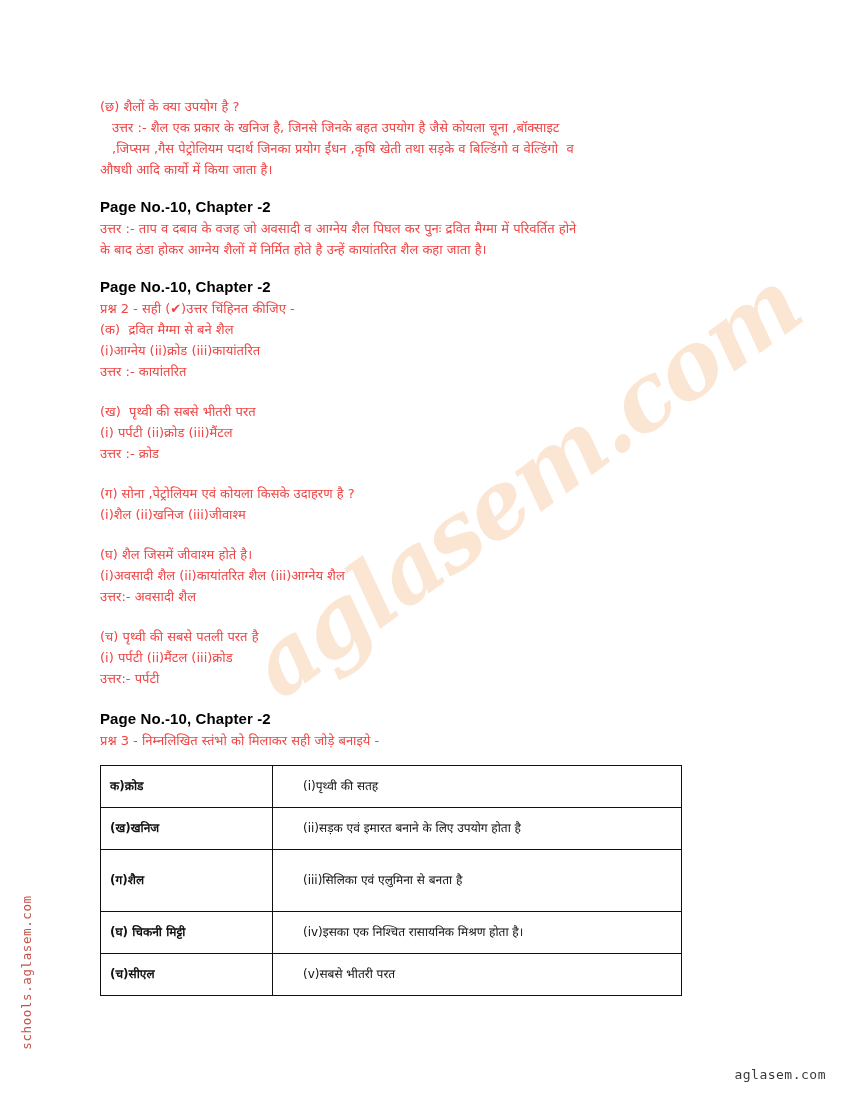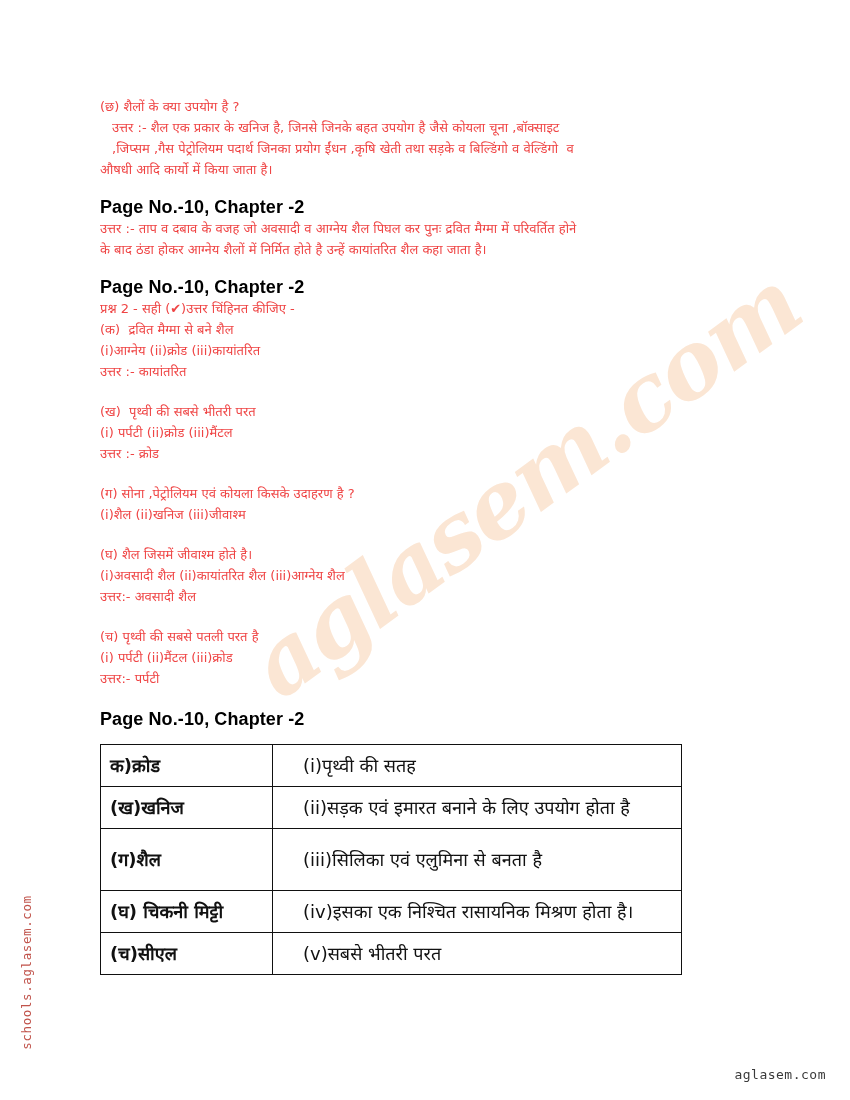--- a/index.html
+++ b/index.html
@@ -88,41 +88,41 @@
     color: #ef4444;
     white-space: pre-wrap;
     font-family: "DejaVu Sans", "Liberation Sans", sans-serif;
   }
   .line.just {
     text-align: justify;
     text-justify: inter-word;
     margin-left: 12px;
   }
   .heading {
-    font-size: 18px;
+    font-size: 15px;
     line-height: 22px;
     font-weight: 700;
     font-family: "Liberation Sans", "DejaVu Sans", sans-serif;
     color: #000000;
     letter-spacing: 0.1px;
   }
   .gap-md { height: 16px; }
   .gap-lg { height: 19px; }
 
   
   #match-table {
     margin-top: 14px;
     border-collapse: collapse;
     width: 522px;
     table-layout: fixed;
   }
   #match-table td {
     border: 1.6px solid #111111;
     padding: 7px 9px 8px 9px;
-    font-size: 18px;
+    font-size: 12px;
     line-height: 19px;
     vertical-align: middle;
     font-family: "DejaVu Sans", "Liberation Sans", sans-serif;
     color: #111111;
   }
   #match-table td.col-left  { width: 153px; }
   #match-table td.col-right { width: 369px; padding-left: 30px; }
   #match-table tr.tall td { height: 46px; }
   #match-table tr.normal td { height: 26px; }
   .lbl { font-weight: 700; }
@@ -179,20 +179,21 @@
 
     <div class="gap-lg"></div>
 
     <div class="line">(च) पृथ्वी की सबसे पतली परत है</div>
     <div class="line">(i) पर्पटी (ii)मैंटल (iii)क्रोड</div>
     <div class="line">उत्तर:- पर्पटी</div>
 
     <div class="gap-lg"></div>
 
     <div class="heading">Page No.-10, Chapter -2</div>
+    <div class="line">प्रश्न 3 - निम्नलिखित स्तंभो को मिलाकर सही जोड़े बनाइये -</div>
 
     <table id="match-table">
       <tbody>
         <tr class="normal">
           <td class="col-left lbl">क)क्रोड</td>
           <td class="col-right">(i)पृथ्वी की सतह</td>
         </tr>
         <tr class="normal">
           <td class="col-left lbl">(ख)खनिज</td>
           <td class="col-right">(ii)सड़क एवं इमारत बनाने के लिए उपयोग होता है</td>

